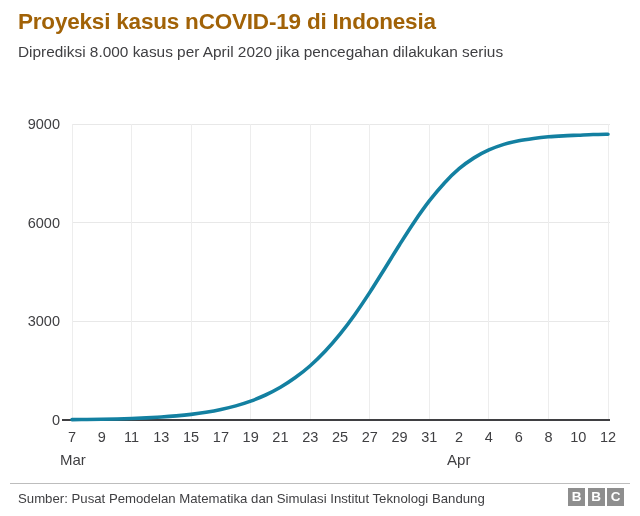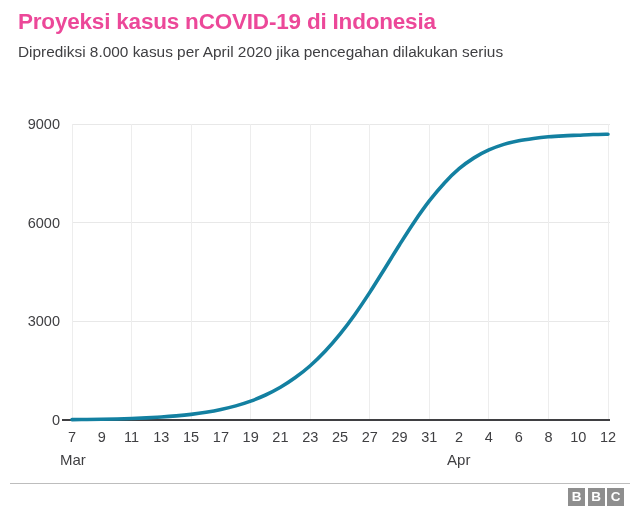--- a/index.html
+++ b/index.html
@@ -23,21 +23,21 @@
   
   .header {
     position: absolute;
     left: 18px;
     top: 8px;
     right: 10px;
   }
   .chart-title {
     font-size: 22.5px;
     font-weight: bold;
-    color: #ec4899;
+    color: #a16207;
     letter-spacing: -0.2px;
     line-height: 28px;
     margin: 0;
     white-space: nowrap;
   }
   .chart-subtitle {
     font-size: 15.4px;
     font-weight: normal;
     color: #3f3f42;
     line-height: 21px;
@@ -204,20 +204,21 @@
           <text x="447.11111111111114" y="355" class="x-month-label">Apr</text>
         </g>
       <line id="baseline" class="axis-baseline" x1="62" x2="610" y1="310" y2="310"></line>
       <path id="series-path" class="series-line" d="M 72.00 309.67 C 74.48 309.64, 81.93 309.57, 86.89 309.51 C 91.85 309.44, 96.81 309.37, 101.78 309.28 C 106.74 309.18, 111.70 309.07, 116.67 308.95 C 121.63 308.82, 126.59 308.70, 131.56 308.52 C 136.52 308.34, 141.48 308.14, 146.44 307.90 C 151.41 307.65, 156.37 307.37, 161.33 307.04 C 166.30 306.71, 171.26 306.34, 176.22 305.89 C 181.19 305.44, 186.15 304.95, 191.11 304.34 C 196.07 303.73, 201.04 303.05, 206.00 302.24 C 210.96 301.43, 215.93 300.54, 220.89 299.48 C 225.85 298.41, 230.81 297.26, 235.78 295.86 C 240.74 294.46, 245.70 292.90, 250.67 291.09 C 255.63 289.28, 260.59 287.31, 265.56 285.00 C 270.52 282.70, 275.48 280.18, 280.44 277.28 C 285.41 274.37, 290.37 271.16, 295.33 267.57 C 300.30 263.98, 305.26 260.12, 310.22 255.73 C 315.19 251.35, 320.15 246.52, 325.11 241.26 C 330.07 236.00, 335.04 230.30, 340.00 224.16 C 344.96 218.02, 349.93 211.39, 354.89 204.43 C 359.85 197.47, 364.81 190.01, 369.78 182.39 C 374.74 174.77, 379.70 166.66, 384.67 158.71 C 389.63 150.76, 394.59 142.54, 399.56 134.70 C 404.52 126.86, 409.48 118.97, 414.44 111.68 C 419.41 104.39, 424.37 97.37, 429.33 90.96 C 434.30 84.55, 439.26 78.57, 444.22 73.20 C 449.19 67.83, 454.15 62.95, 459.11 58.73 C 464.07 54.51, 469.04 51.00, 474.00 47.88 C 478.96 44.75, 483.93 42.23, 488.89 39.98 C 493.85 37.73, 498.81 35.93, 503.78 34.39 C 508.74 32.86, 513.70 31.76, 518.67 30.77 C 523.63 29.79, 528.59 29.13, 533.56 28.47 C 538.52 27.81, 543.48 27.27, 548.44 26.83 C 553.41 26.39, 558.37 26.11, 563.33 25.84 C 568.30 25.57, 573.26 25.40, 578.22 25.18 C 583.19 24.96, 588.15 24.69, 593.11 24.52 C 598.07 24.36, 605.52 24.25, 608.00 24.20" stroke="#1380A1"></path>
     </svg>
   </div>
 
   <div class="footer-rule"></div>
 
   <div class="footer">
+    <div class="source-text">Sumber: Pusat Pemodelan Matematika dan Simulasi Institut Teknologi Bandung</div>
     <div class="bbc-logo">
       <div class="bbc-block">B</div>
       <div class="bbc-block">B</div>
       <div class="bbc-block">C</div>
     </div>
   </div>
 
 </div>
 
 </body></html>

